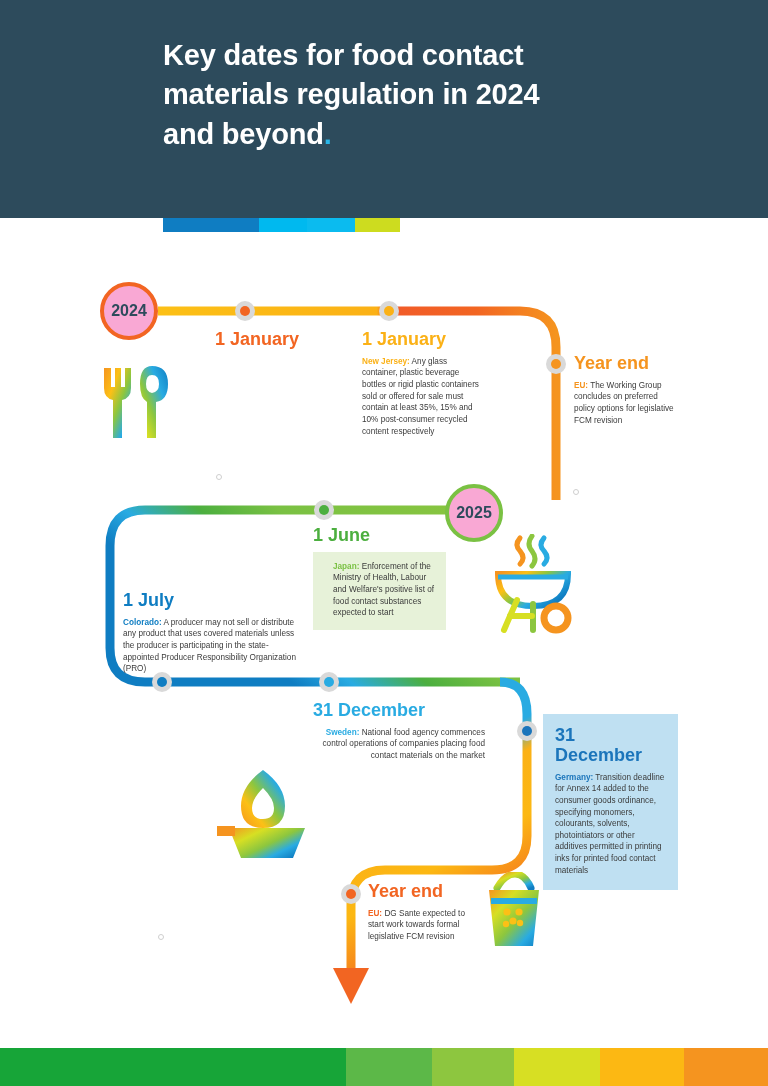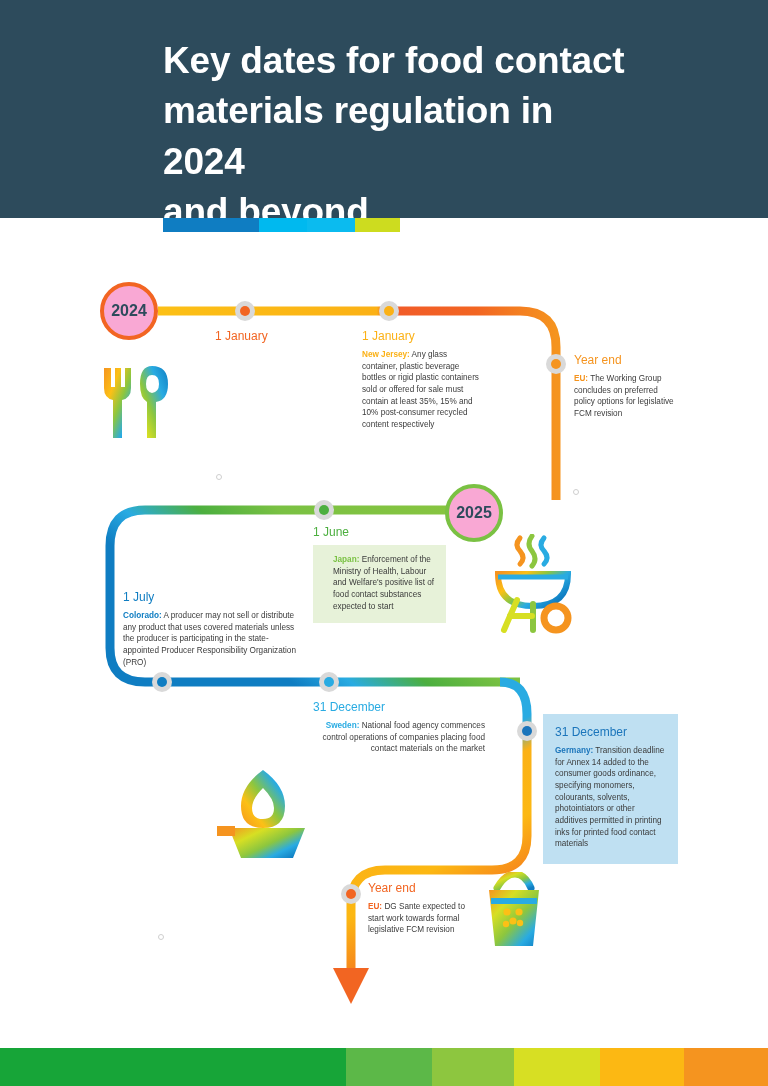--- a/index.html
+++ b/index.html
@@ -11,21 +11,21 @@
   }
   #page { position: relative; width: 768px; height: 1086px; background:#fff; }
 
   
   .header {
     position:absolute; left:0; top:0; width:768px; height:218px;
     background:#2d4b5c;
   }
   .header-title {
     position:absolute; left:163px; top:36px; width:470px;
-    color:#ffffff; font-size:37px; font-weight:bold; line-height:1.36;
+    color:#ffffff; font-size:29px; font-weight:bold; line-height:1.36;
     letter-spacing:-0.2px;
   }
   .title-dot { color:#29b6e8; }
 
   
   .accent-bar { position:absolute; left:163px; top:218px; height:14px; display:flex; }
   .accent-seg { height:14px; }
 
   
   .bottom-strip { position:absolute; left:0; top:1048px; width:768px; height:38px; display:flex; }
@@ -45,21 +45,21 @@
 
   
   .node {
     position:absolute; width:20px; height:20px; border-radius:50%;
     background:#d9d9d9; display:flex; align-items:center; justify-content:center;
   }
   .node i { display:block; width:10px; height:10px; border-radius:50%; }
 
   
   .event { position:absolute; }
-  .event .ev-date { font-size:12px; font-weight:normal; line-height:1.1; margin-bottom:6px; }
+  .event .ev-date { font-size:18px; font-weight:bold; line-height:1.1; margin-bottom:6px; }
   .event .ev-body {
     font-size:8.2px; line-height:1.42; color:#3b3b3b;
   }
   .event .ev-body b { font-weight:bold; }
   .ev-box { padding:9px 10px 11px 10px; }
 
   
   .deco { position:absolute; width:6px; height:6px; border-radius:50%; border:1px solid #cfcfcf; }
 
   

